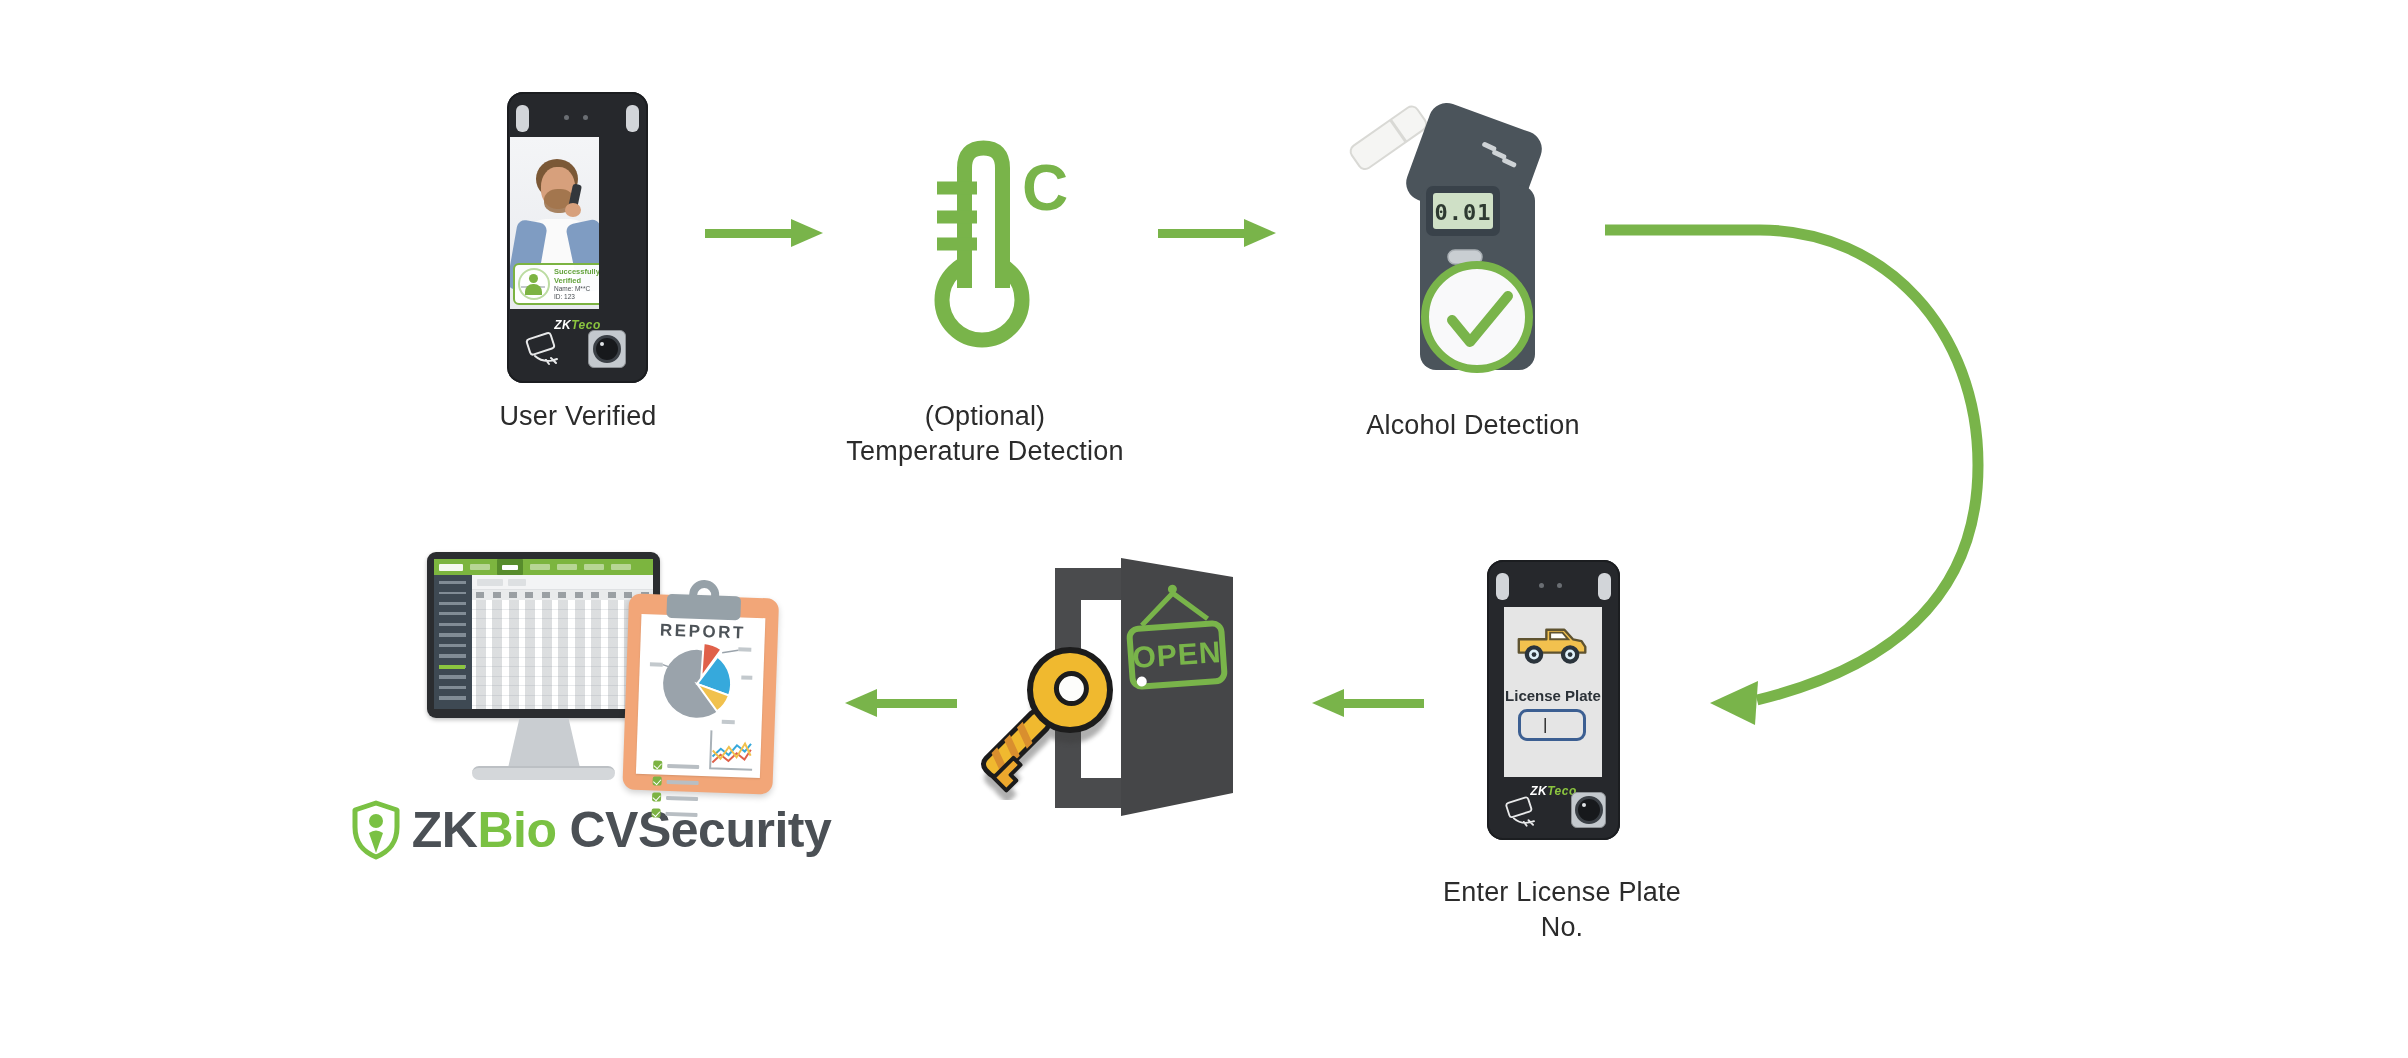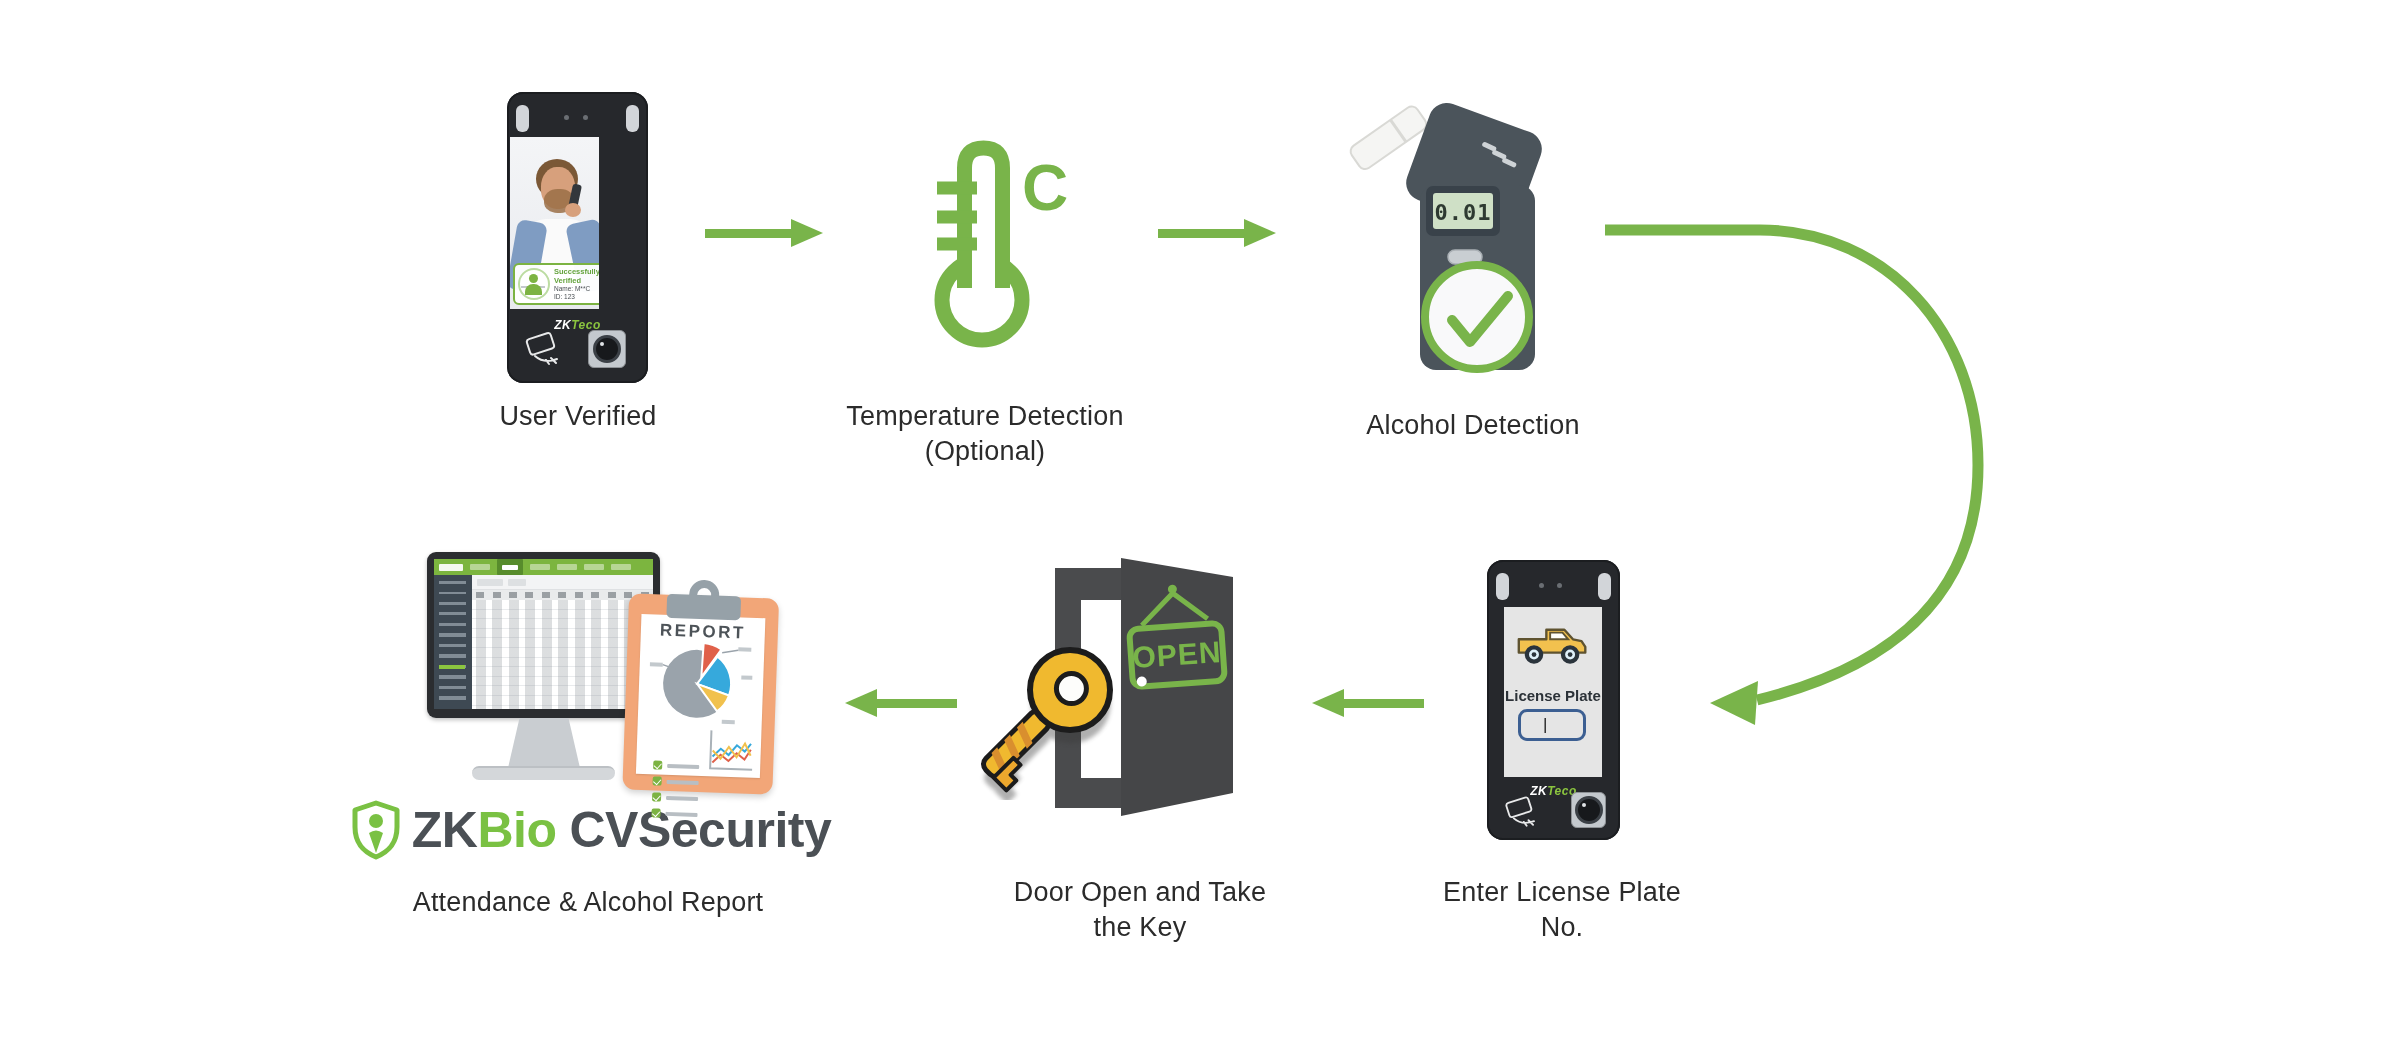--- a/index.html
+++ b/index.html
@@ -173,22 +173,22 @@
 
   <svg class="abs" style="left:925px;top:138px;" width="165" height="212" viewBox="0 0 165 212">
     <circle cx="57" cy="162" r="40" fill="#fff" stroke="#79b44a" stroke-width="15"></circle>
     <path d="M39.5,150 L39.5,30 Q39.5,10 58.5,10 Q77.5,10 77.5,30 L77.5,150" fill="#fff" stroke="#79b44a" stroke-width="15" stroke-linejoin="round"></path>
     <line x1="12" y1="50" x2="52" y2="50" stroke="#79b44a" stroke-width="13"></line>
     <line x1="12" y1="79" x2="52" y2="79" stroke="#79b44a" stroke-width="13"></line>
     <line x1="12" y1="106" x2="52" y2="106" stroke="#79b44a" stroke-width="13"></line>
     <text x="97" y="72" font-family="Liberation Sans, sans-serif" font-size="64" font-weight="bold" fill="#79b44a">C</text>
   </svg>
   <div class="step-label" style="left:805px;top:399px;width:360px;">
+    <div>(Optional)</div>
     <div>Temperature Detection</div>
-    <div>(Optional)</div>
   </div>
 
   <svg class="abs" style="left:1158px;top:217px;" width="118" height="32" viewBox="0 0 118 32">
     <rect x="0" y="12" width="89" height="9" fill="#79b44a"></rect>
     <polygon points="118,16 86,2 86,30" fill="#79b44a"></polygon>
   </svg>
 
   <svg class="abs" style="left:1340px;top:90px;" width="225" height="295" viewBox="0 0 225 295">
     <g transform="rotate(-35 55 45)">
       <rect x="8" y="30" width="80" height="27" rx="7" fill="#f5f5f3" stroke="#d9d9d5" stroke-width="2"></rect>
@@ -280,24 +280,20 @@
       </g>
       <rect x="-116" y="-11" width="80" height="22" rx="8" fill="#f0b92f" stroke="#1c1c1c" stroke-width="5"></rect>
       <polygon points="-100,-11 -108,11 -100,11 -92,-11" fill="#d98f2e"></polygon>
       <polygon points="-82,-11 -90,11 -82,11 -74,-11" fill="#d98f2e"></polygon>
       <polygon points="-64,-11 -72,11 -64,11 -56,-11" fill="#d98f2e"></polygon>
       <polygon points="-116,8 -116,26 -102,26 -102,18 -88,18 -88,8" fill="#eda82d" stroke="#1c1c1c" stroke-width="4" stroke-linejoin="round"></polygon>
       <circle cx="0" cy="0" r="40" fill="#f0b92f" stroke="#1c1c1c" stroke-width="6"></circle>
       <circle cx="2" cy="0" r="15" fill="#fdfdfb" stroke="#1c1c1c" stroke-width="5"></circle>
     </g>
   </svg>
-  <div class="step-label" style="left:960px;top:875px;width:360px;">
-    <div>Door Open and Take</div>
-    <div>the Key</div>
-  </div>
 
   <svg class="abs" style="left:845px;top:687px;" width="112" height="32" viewBox="0 0 112 32">
     <rect x="28" y="12" width="84" height="9" fill="#79b44a"></rect>
     <polygon points="0,16 32,2 32,30" fill="#79b44a"></polygon>
   </svg>
 
   <div class="abs" style="left:427px;top:552px;width:233px;height:240px;">
     <div class="monitor">
       <div class="mscreen">
         <div class="mheader">
@@ -376,15 +372,14 @@
   <div class="logo-row" style="left:320px;top:795px;width:540px;height:70px;">
     <svg width="54" height="62" viewBox="0 0 52 62">
       <path d="M26,4 L47,11 V28 C47,45 38,53 26,58 C14,53 5,45 5,28 V11 Z" fill="#fff" stroke="#7ac143" stroke-width="5" stroke-linejoin="round"></path>
       <circle cx="26" cy="22" r="7" fill="#7ac143"></circle>
       <path d="M19,34 Q26,29 33,34 L26,54 Z" fill="#7ac143"></path>
     </svg>
     <div class="logo-text">
       <span class="zk">ZK</span><span class="bio">Bio</span><span class="cv">CVSecurity</span>
     </div>
   </div>
-  <div class="step-label" style="left:388px;top:885px;width:400px;">Attendance &amp; Alcohol Report</div>
 
 </div>
 
 </body></html>

